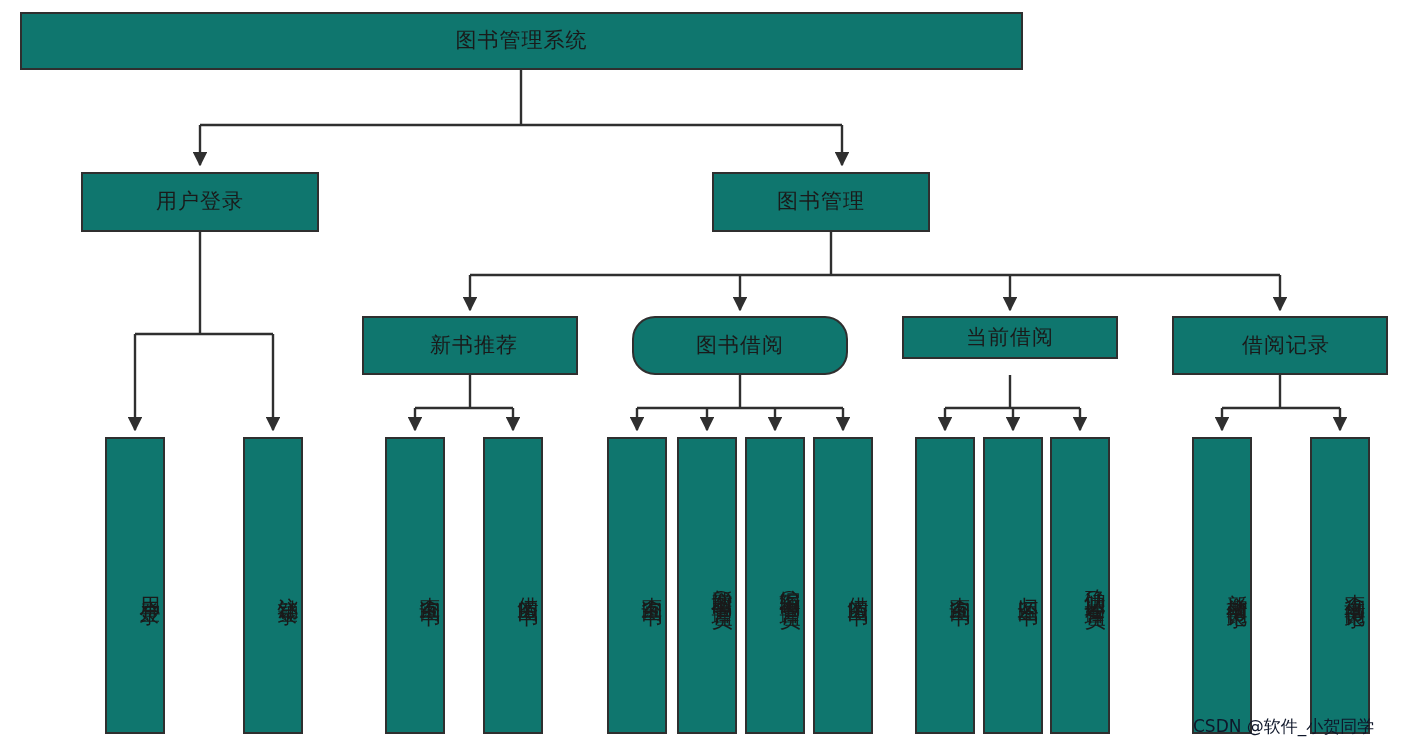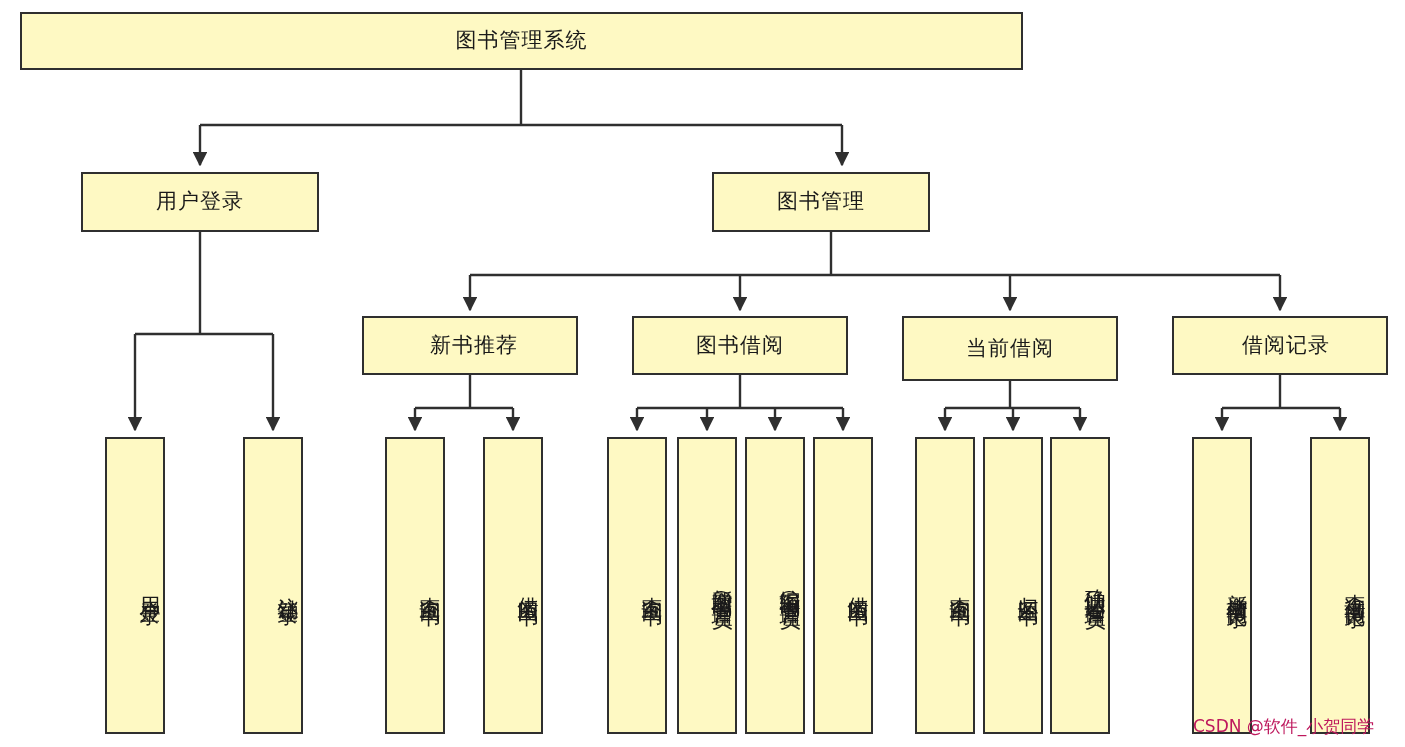--- a/index.html
+++ b/index.html
@@ -14,21 +14,21 @@
     position: relative;
     width: 1405px;
     height: 747px;
     background: #ffffff;
     overflow: hidden;
   }
   .node {
     position: absolute;
     box-sizing: border-box;
     border: 2px solid #2f2f2f;
-    background: #fef9c3;
+    background: #0f766e;
     display: flex;
     align-items: center;
     justify-content: center;
     color: #1a1a1a;
     font-family: "DejaVu Sans", "Liberation Sans", sans-serif;
   }
   .node.horiz {
     font-size: 21px;
     line-height: 1.2;
     letter-spacing: 1px;
@@ -50,21 +50,21 @@
     position: absolute;
     left: 0;
     top: 0;
     width: 1405px;
     height: 747px;
     pointer-events: none;
   }
   .watermark {
     position: absolute;
     font-size: 17px;
-    color: #be185d;
+    color: #0f172a;
     white-space: nowrap;
     font-family: "DejaVu Sans", "Liberation Sans", sans-serif;
   }
 </style>
 </head>
 <body>
 
 <div id="canvas">
 
   <svg id="edges" viewBox="0 0 1405 747" xmlns="http://www.w3.org/2000/svg">
@@ -124,24 +124,24 @@
   <div class="node horiz" style="left:81px; top:172px; width:238px; height:60px;">
     <span>用户登录</span>
   </div>
   <div class="node horiz" style="left:712px; top:172px; width:218px; height:60px;">
     <span>图书管理</span>
   </div>
 
   <div class="node horiz" style="left:362px; top:316px; width:216px; height:59px;padding-left:8px;">
     <span>新书推荐</span>
   </div>
-  <div class="node horiz" style="left:632px; top:316px; width:216px; height:59px;">
+  <div class="node horiz" style="left:632px; top:316px; width:216px; height:59px;border-radius:23px;">
     <span>图书借阅</span>
   </div>
-  <div class="node horiz" style="left:902px; top:316px; width:216px; height:65px;text-align:center;">
+  <div class="node horiz" style="left:902px; top:316px; width:216px; height:43px;text-align:center;">
     <span>当前借阅</span>
   </div>
   <div class="node horiz" style="left:1172px; top:316px; width:216px; height:59px;padding-left:12px;">
     <span>借阅记录</span>
   </div>
 
   <div class="node vert" style="left:105px; top:437px; width:60px; height:297px;">
     <span>用户登录</span>
   </div>
   <div class="node vert" style="left:243px; top:437px; width:60px; height:297px;">

